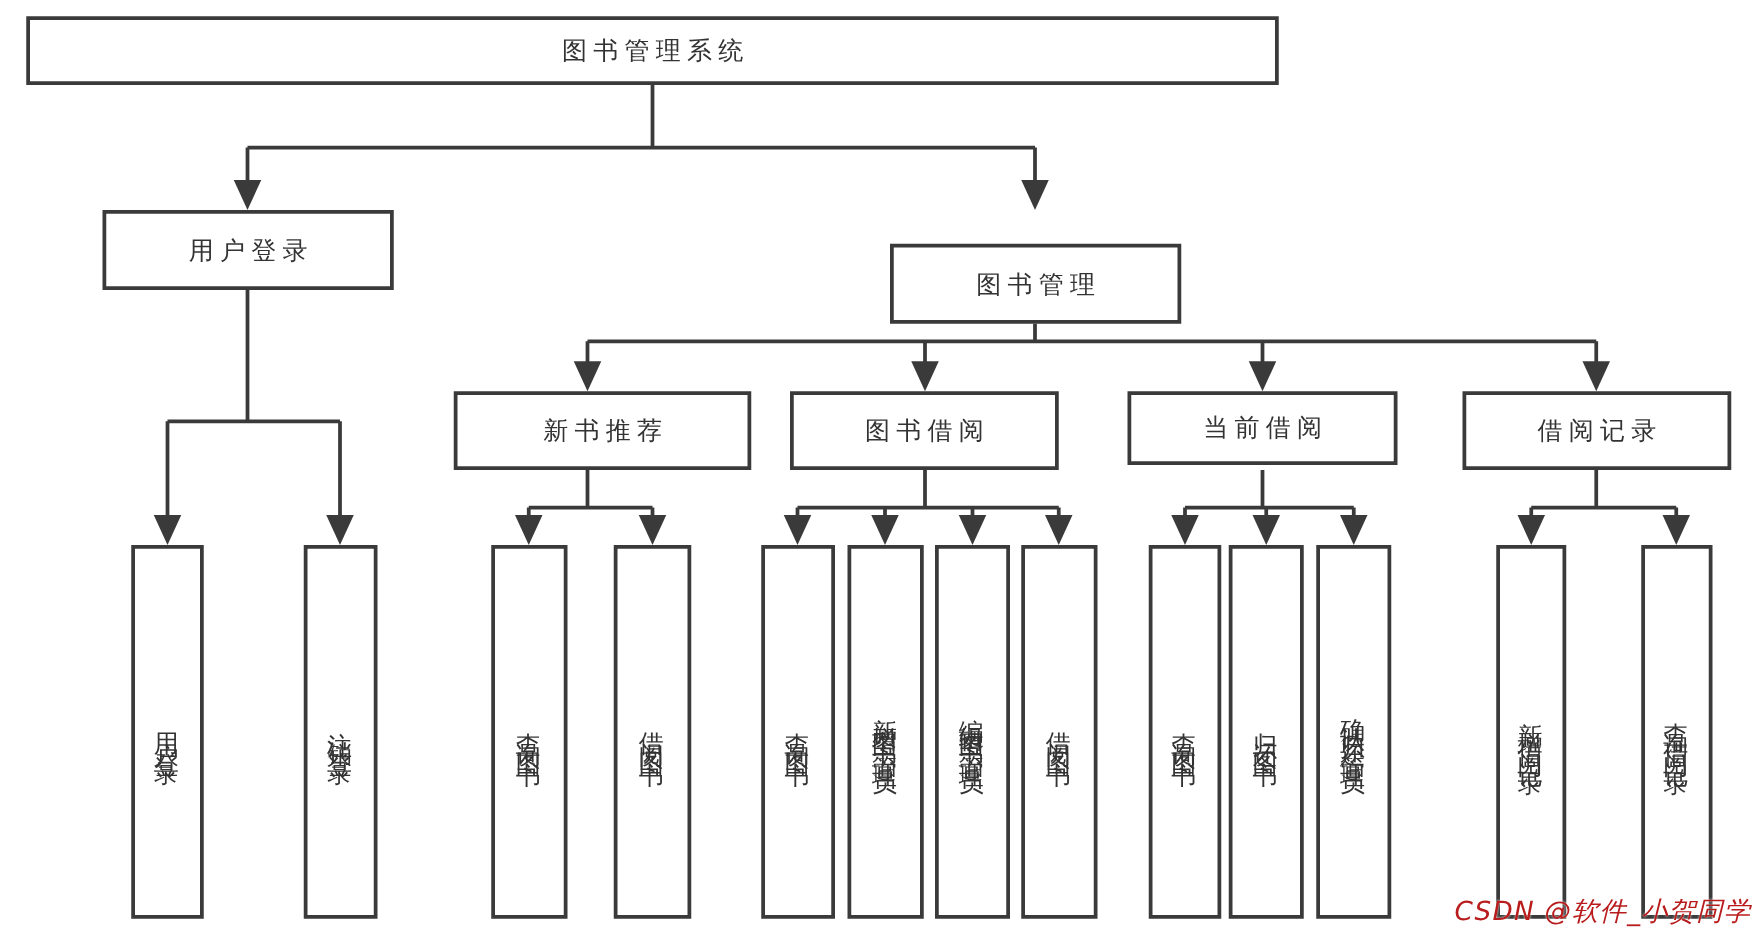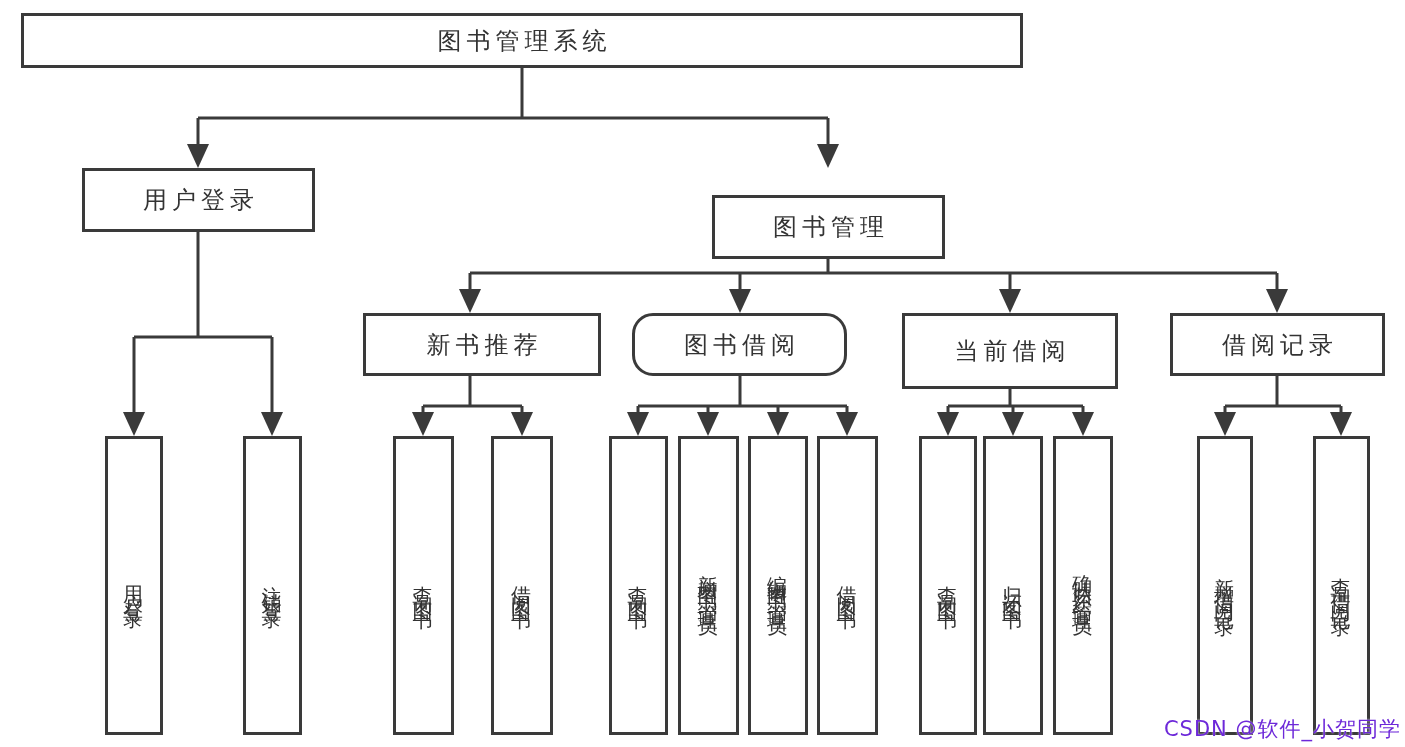--- a/index.html
+++ b/index.html
@@ -21,41 +21,42 @@
     position: absolute;
     box-sizing: border-box;
     border: 3px solid #3a3a3a;
     background: #ffffff;
     display: flex;
     align-items: center;
     justify-content: center;
     color: #333333;
   }
   .hbox {
-    font-size: 24px;
+    font-size: 20px;
     letter-spacing: 5px;
     text-indent: 5px; 
     white-space: nowrap;
   }
   .leaf {
     writing-mode: vertical-rl;
     font-size: 20px;
     letter-spacing: 8px;
     white-space: nowrap;
   }
   .leaf.long { letter-spacing: 6px; }
   .watermark {
     position: absolute;
     right: 4px;
     bottom: 4px;
     font-size: 21px;
-    color: #6d28d9;
+    color: #b91c1c;
     letter-spacing: 1px;
     white-space: nowrap;
     text-shadow: 0 0 2px #ffffff;
+    font-style: italic;
   }
 </style>
 </head>
 <body>
 
 <div class="canvas">
 
   <svg class="connectors" viewBox="0 0 1405 747" xmlns="http://www.w3.org/2000/svg">
     <g stroke="#3a3a3a" stroke-width="3" fill="none">
 
@@ -98,22 +99,22 @@
       <polygon points="1330,412 1352,412 1341,436"></polygon>
     </g>
   </svg>
 
   <div class="node hbox" style="left:21px; top:13px; width:1002px; height:55px;">图书管理系统</div>
 
   <div class="node hbox" style="left:82px; top:168px; width:233px; height:64px;">用户登录</div>
   <div class="node hbox" style="left:712px; top:168px; width:233px; height:64px;margin-top:27px;">图书管理</div>
 
   <div class="node hbox" style="left:363px; top:313px; width:238px; height:63px;">新书推荐</div>
-  <div class="node hbox" style="left:632px; top:313px; width:215px; height:63px;border-radius:21px;">图书借阅</div>
-  <div class="node hbox" style="left:902px; top:313px; width:216px; height:76px;">当前借阅</div>
+  <div class="node hbox" style="left:632px; top:313px; width:215px; height:63px;">图书借阅</div>
+  <div class="node hbox" style="left:902px; top:313px; width:216px; height:59px;">当前借阅</div>
   <div class="node hbox" style="left:1170px; top:313px; width:215px; height:63px;">借阅记录</div>
 
   <div class="node leaf" style="left:105px; top:436px; width:58px; height:299px;">用户登录</div>
   <div class="node leaf" style="left:243px; top:436px; width:59px; height:299px;">注销登录</div>
 
   <div class="node leaf" style="left:393px; top:436px; width:61px; height:299px;">查询图书</div>
   <div class="node leaf" style="left:491px; top:436px; width:62px; height:299px;">借阅图书</div>
 
   <div class="node leaf" style="left:609px; top:436px; width:59px; height:299px;">查询图书</div>
   <div class="node leaf long" style="left:678px; top:436px; width:61px; height:299px;">新增图书（管理员）</div>

